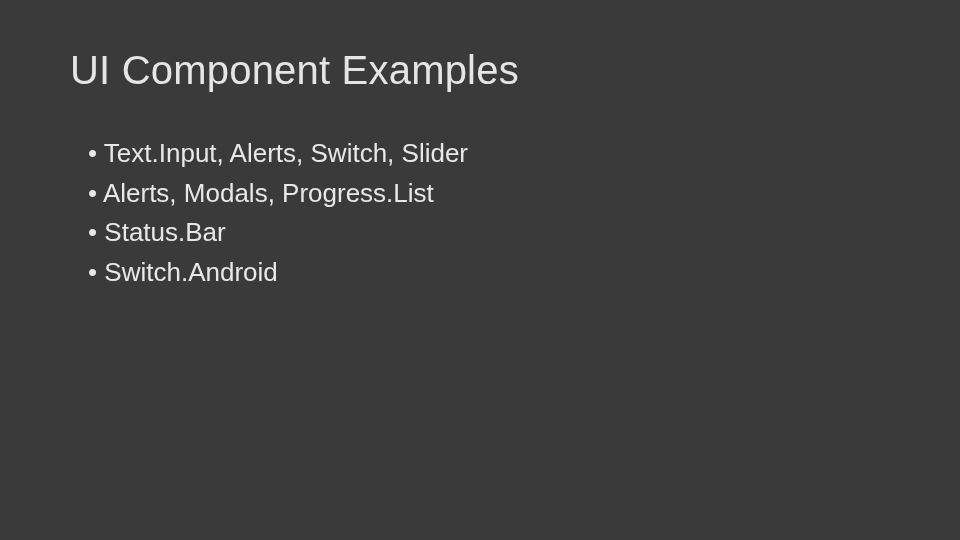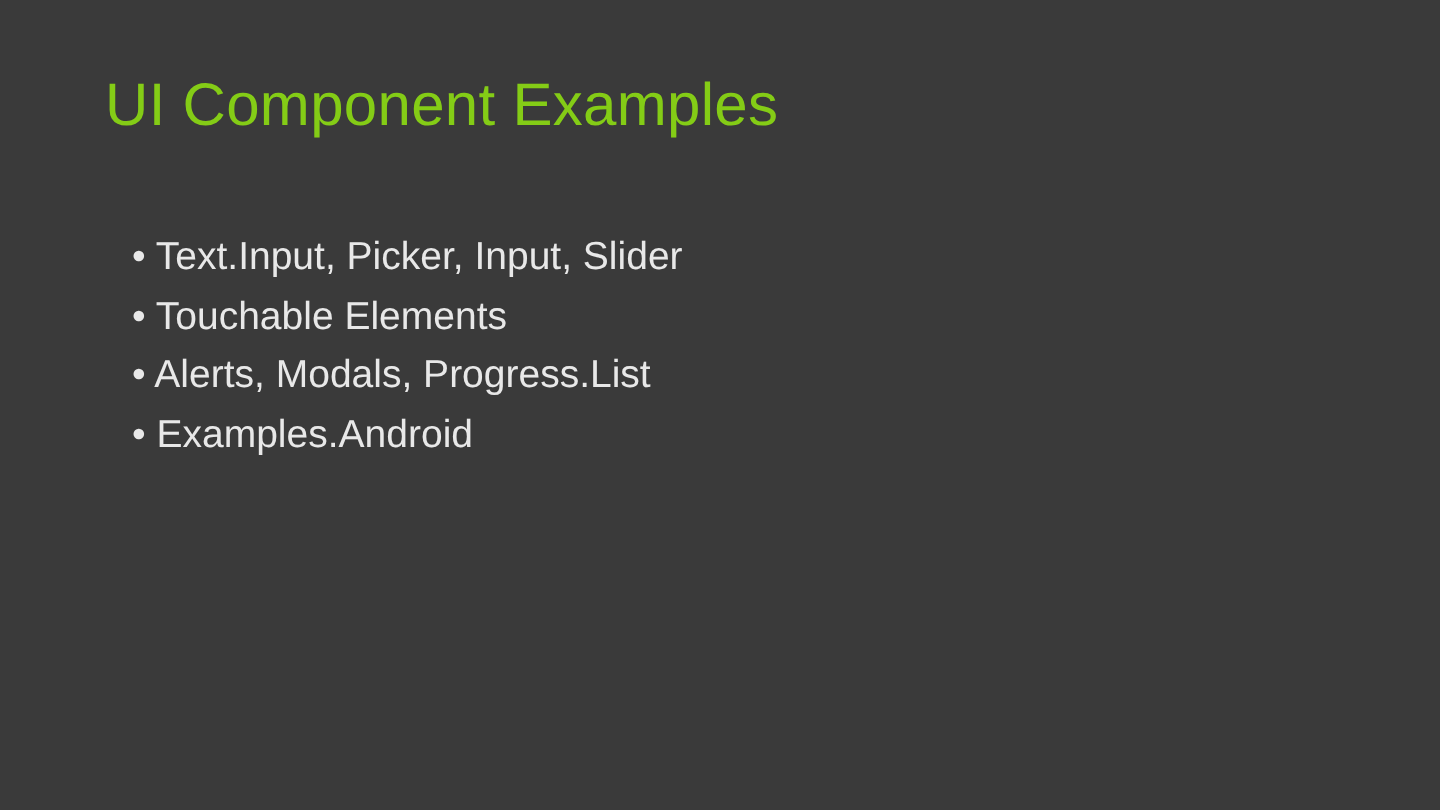--- a/index.html
+++ b/index.html
@@ -14,22 +14,22 @@
     }
     body {
       background-color: #3a3a3a;
       font-family: "Segoe UI Light", "Segoe UI", -apple-system, sans-serif;
       color: #e8e8e8;
       padding: 48px 70px 0 70px;
     }
     .slide-title {
       font-size: 40px;
       font-weight: 300;
-      color: #84cc16;
-      margin-bottom: 59px;
+      color: #e5e5e5;
+      margin-bottom: 42px;
       letter-spacing: 0.2px;
     }
     .bullet-list {
       list-style: none;
       padding-left: 18px;
     }
     .bullet-item {
       font-size: 26px;
       font-weight: 400;
       color: #e8e8e8;
@@ -40,17 +40,17 @@
     .bullet-item::before {
       content: "• ";
     }
   </style>
 </head>
 <body>
 
 <h1 class="slide-title">UI Component Examples</h1>
 
 <ul class="bullet-list">
-  <li class="bullet-item">Text.Input, Picker, Input, Slider</li>
-  <li class="bullet-item">Touchable Elements</li>
+  <li class="bullet-item">Text.Input, Alerts, Switch, Slider</li>
   <li class="bullet-item">Alerts, Modals, Progress.List</li>
-  <li class="bullet-item">Examples.Android</li>
+  <li class="bullet-item">Status.Bar</li>
+  <li class="bullet-item">Switch.Android</li>
 </ul>
 
 </body></html>

